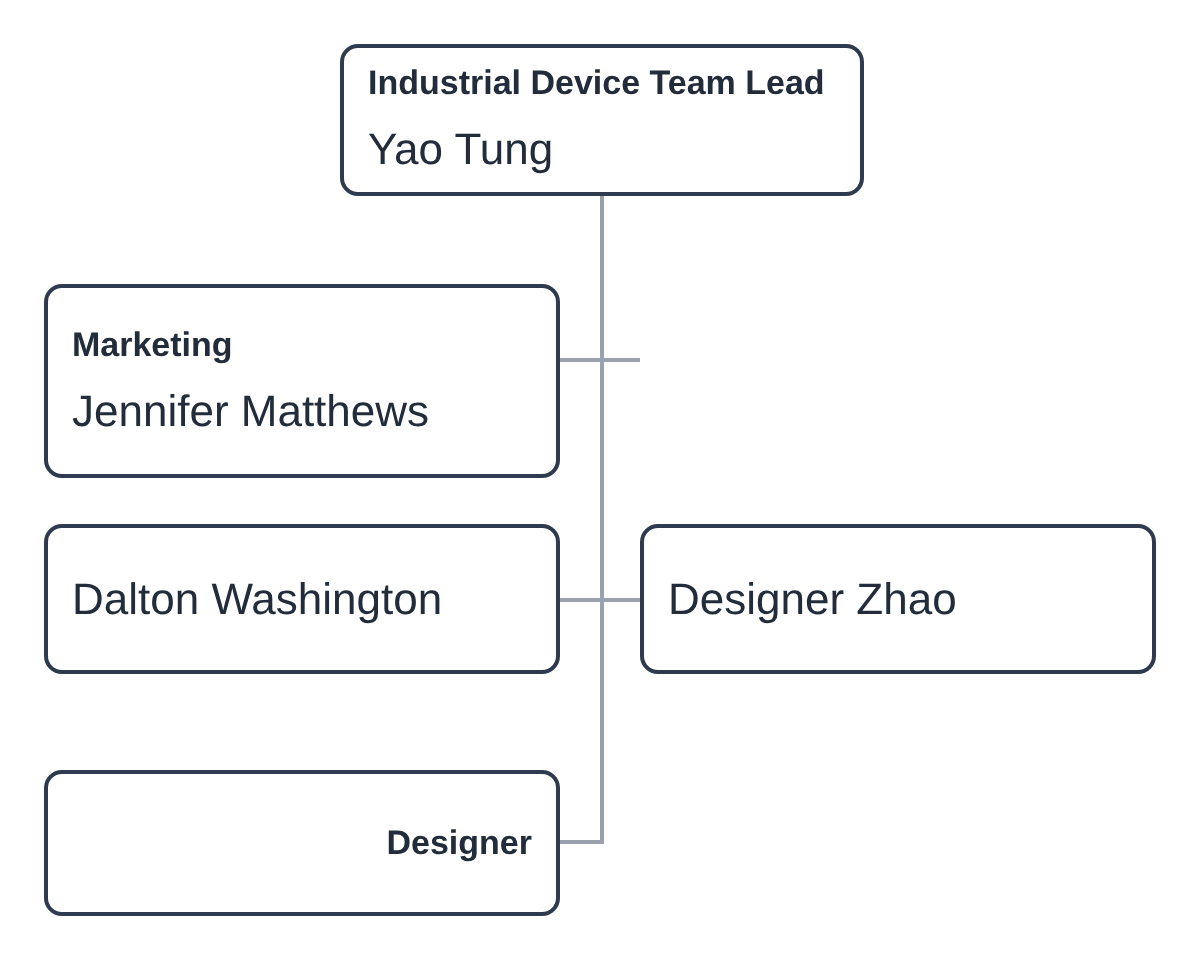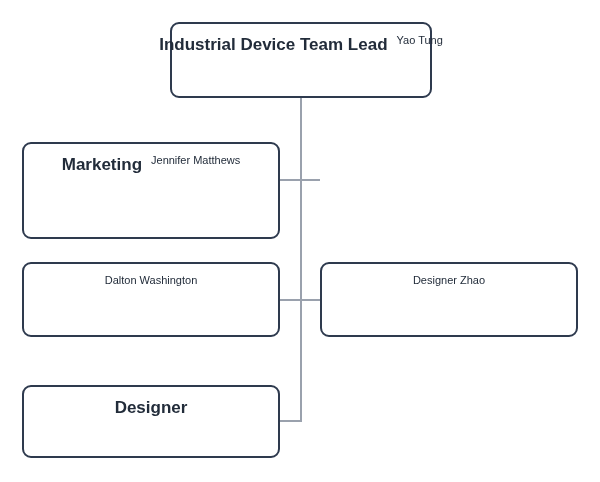--- a/index.html
+++ b/index.html
@@ -16,48 +16,49 @@
     overflow: hidden;
   }
   .node {
     position: absolute;
     box-sizing: border-box;
     background: #ffffff;
     border: 2px solid #2e3a4e;
     border-radius: 9px;
     padding: 10px 12px;
     display: flex;
+    flex-direction: column;
     justify-content: center;
     gap: 9px;
   }
   .node .title {
     font-size: 17px;
     font-weight: bold;
     color: #222c3a;
     line-height: 1.25;
     white-space: nowrap;
   }
   .node .name {
-    font-size: 11px;
+    font-size: 22px;
     font-weight: normal;
     color: #222c3a;
     line-height: 1.25;
     white-space: nowrap;
   }
   .line {
     position: absolute;
     background: #9aa1ad;
   }
   
   .pos-lead        { left: 170px; top: 22px;  width: 262px; height: 76px; }
   .pos-marketing   { left: 22px;  top: 142px; width: 258px; height: 97px; }
   .pos-distribution{ left: 320px; top: 142px; width: 258px; height: 75px; }
   .pos-qa          { left: 22px;  top: 262px; width: 258px; height: 75px; }
   .pos-fabricator  { left: 320px; top: 262px; width: 258px; height: 75px; }
-  .pos-designer    { left: 22px;  top: 385px; width: 258px; height: 73px; }
+  .pos-designer    { left: 22px;  top: 385px; width: 258px; height: 73px; text-align: right; }
   
   .line-spine   { left: 300px; top: 98px;  width: 2px;  height: 324px; }
   .line-branch1 { left: 280px; top: 179px; width: 40px; height: 2px; }
   .line-branch2 { left: 280px; top: 299px; width: 40px; height: 2px; }
   .line-branch3 { left: 280px; top: 420px; width: 22px; height: 2px; }
 </style>
 </head>
 <body>
 
 <div class="canvas">

